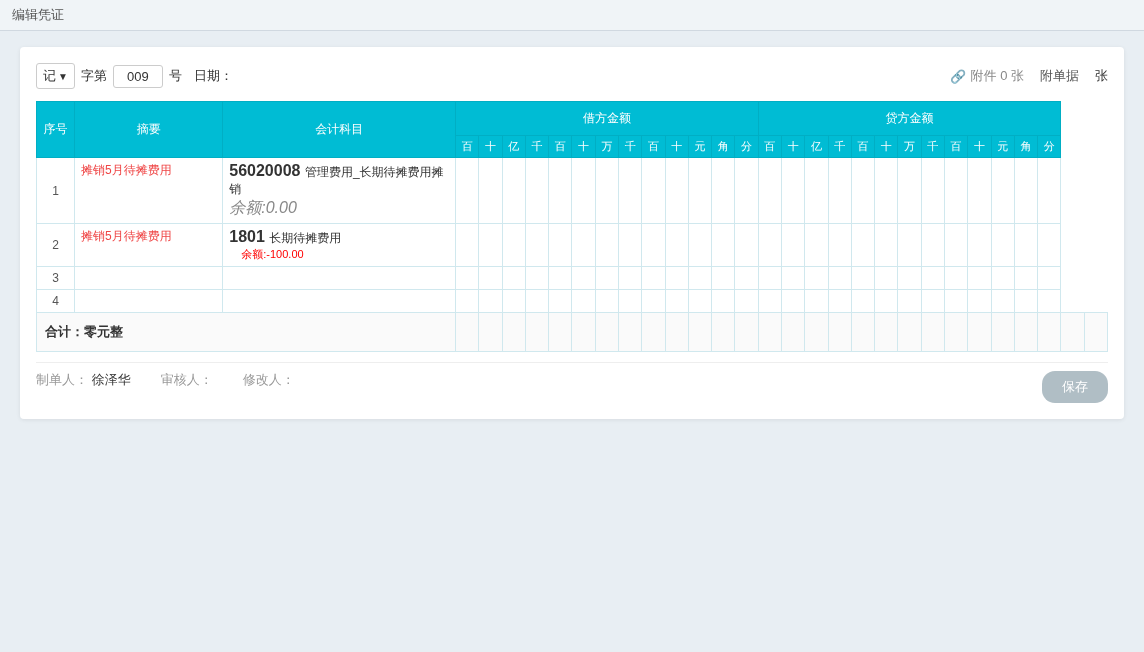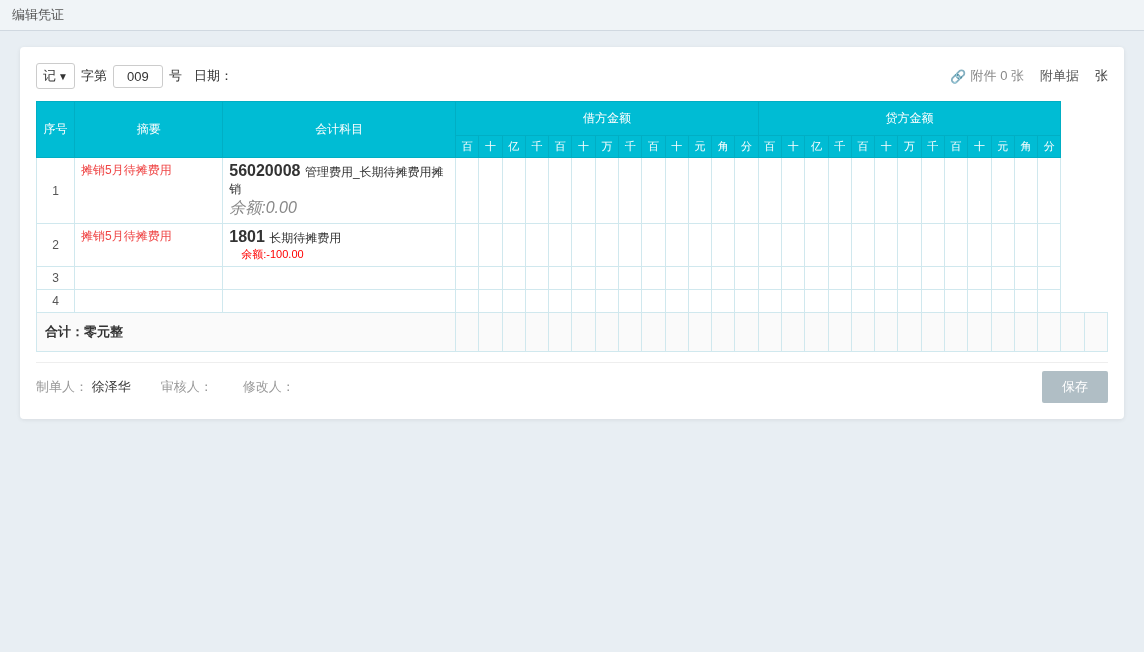--- a/index.html
+++ b/index.html
@@ -196,28 +196,27 @@
       color: #999;
     }
     .footer-value {
       color: #333;
     }
     .save-btn {
       float: right;
       background: #b0bec5;
       color: #fff;
       border: none;
-      border-radius: 2px;
+      border-radius: 13px;
       padding: 7px 20px;
       font-size: 13px;
       cursor: pointer;
     }
     .card-footer {
       display: flex;
-      align-items: center;
       justify-content: space-between;
       margin-top: 10px;
       padding-top: 8px;
       border-top: 1px solid #eee;
     }
     .footer-info {
       display: flex;
       gap: 30px;
     }
     

